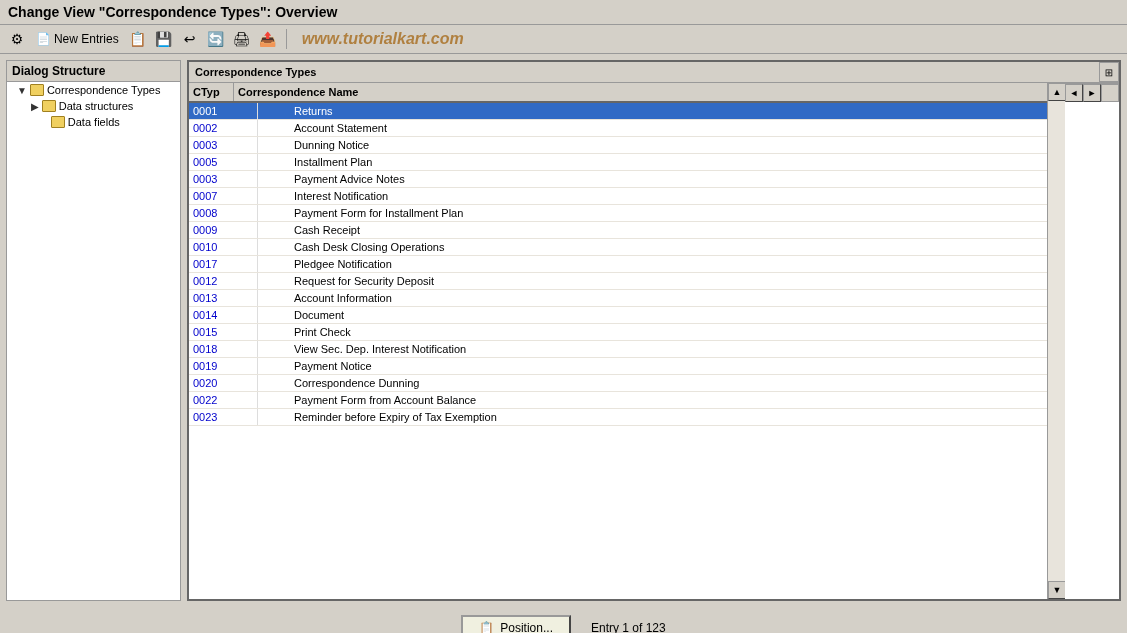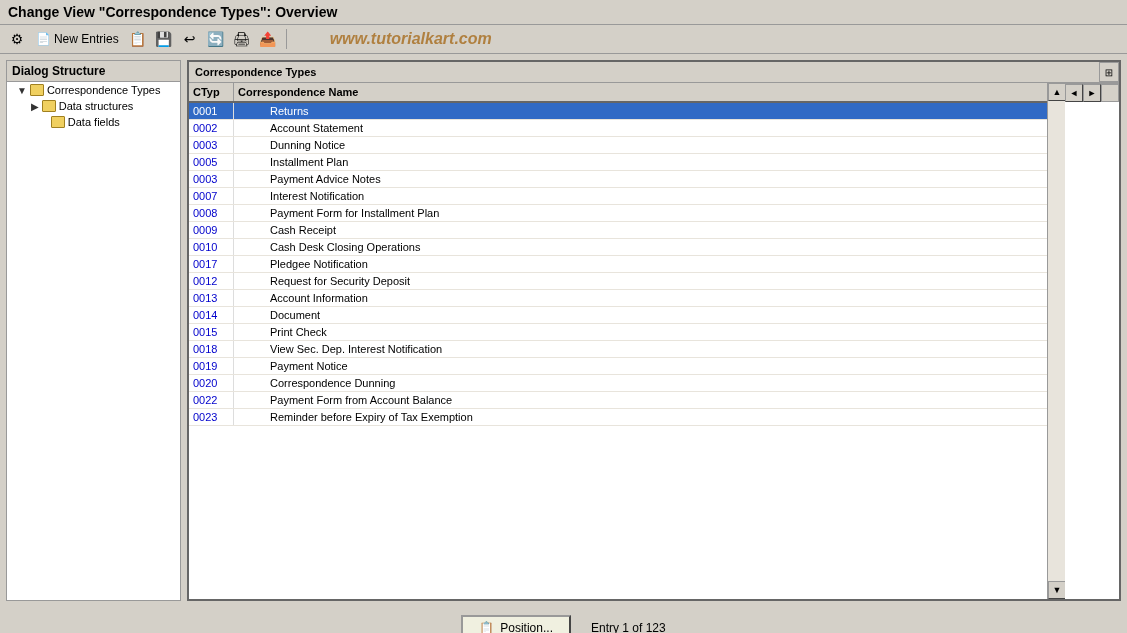--- a/index.html
+++ b/index.html
@@ -43,21 +43,21 @@
     .toolbar-separator {
       width: 1px;
       height: 20px;
       background: #999;
       margin: 0 3px;
     }
     .toolbar-text {
       font-size: 16px;
       font-weight: bold;
       color: #b08040;
-      margin-left: 36px;
+      margin-left: 8px;
       font-style: italic;
     }
     .new-entries-btn {
       display: flex;
       align-items: center;
       gap: 3px;
       cursor: pointer;
       padding: 1px 4px;
     }
 
@@ -165,21 +165,21 @@
       flex: 1;
       overflow-y: auto;
       overflow-x: hidden;
     }
     .table-row {
       display: flex;
       border-bottom: 1px solid #e8e4dc;
     }
     .table-row.selected { background: #316ac5; color: #fff; }
     .cell-ctyp {
-      width: 45px;
+      width: 69px;
       padding: 2px 4px;
       font-size: 11px;
       border-right: 1px solid #ddd;
       flex-shrink: 0;
       color: #0000cc;
     }
     .table-row.selected .cell-ctyp { color: #fff; }
     .cell-name {
       flex: 1;
       padding: 2px 4px;

